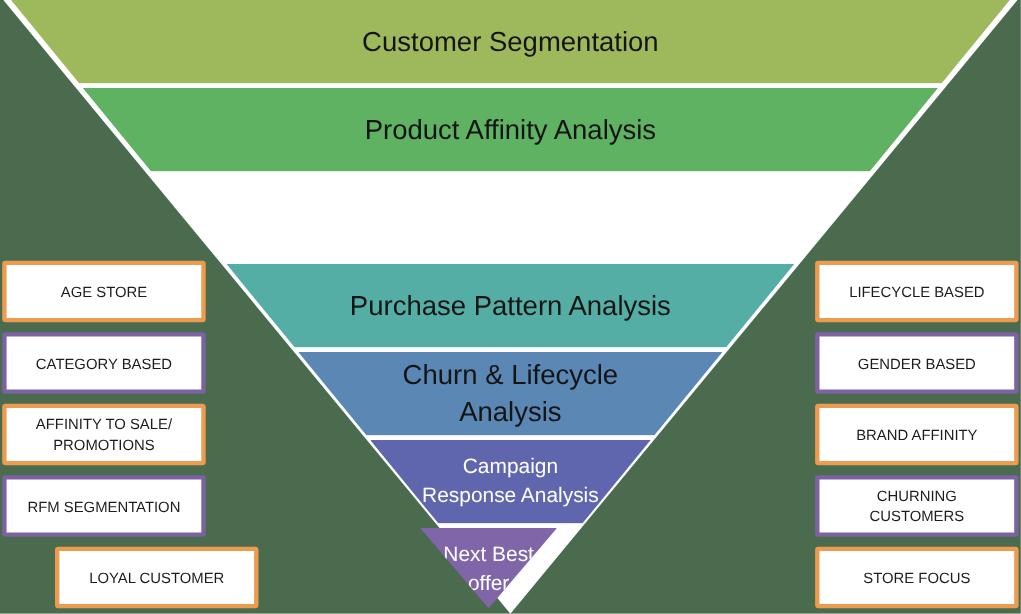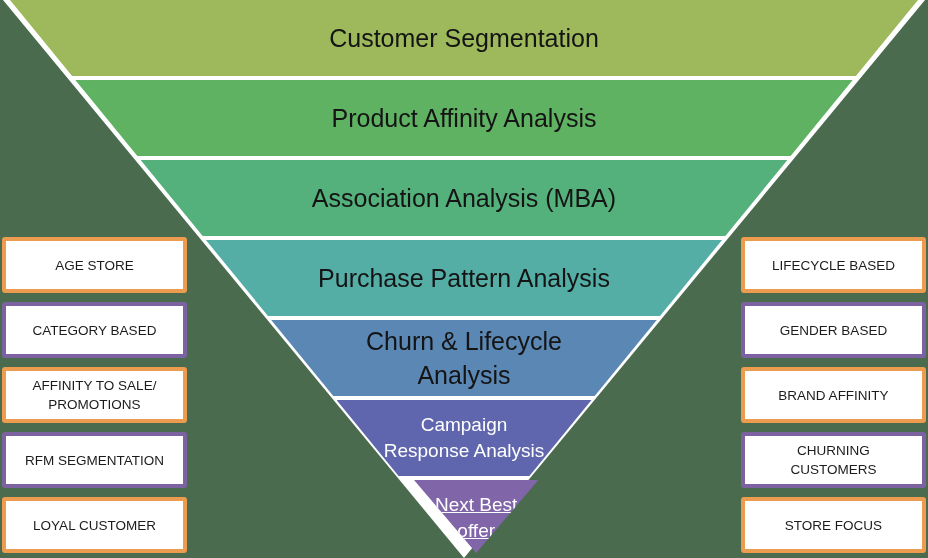--- a/index.html
+++ b/index.html
@@ -33,21 +33,21 @@
     white-space:pre-line;
   }
   .layer.small{font-size:19px;line-height:26px;}
   .layer.light{color:#FFFFFF;}
   .l0{left:10px;  top:0px;   width:908px;  clip-path:polygon(0 0, 908px 0, 845.9px 76px, 62.1px 76px);}
   .l1{left:75.3px; top:80px;  width:777.4px;clip-path:polygon(0 0, 777.4px 0, 715.3px 76px, 62.1px 76px);}
   .l2{left:140.6px;top:160px; width:646.8px;clip-path:polygon(0 0, 646.8px 0, 584.7px 76px, 62.1px 76px);}
   .l3{left:205.9px;top:240px; width:516.2px;clip-path:polygon(0 0, 516.2px 0, 454.1px 76px, 62.1px 76px);}
   .l4{left:271.2px;top:320px; width:385.6px;clip-path:polygon(0 0, 385.6px 0, 323.5px 76px, 62.1px 76px);}
   .l5{left:336.5px;top:400px; width:255px;  clip-path:polygon(0 0, 255px 0, 192.9px 76px, 62.1px 76px);}
-  .l6{left:414px;top:480px; width:124.4px;clip-path:polygon(0 0, 124.4px 0, 62.2px 73px);text-decoration:underline;}
+  .l6{left:382px;top:480px; width:124.4px;clip-path:polygon(0 0, 124.4px 0, 62.2px 73px);}
   
   .side-box{
     position:absolute;
     width:177px;height:48px;
     background:#FFFFFF;
     border:4px solid #ED9B4F;
     border-radius:3px;
     display:flex;align-items:center;justify-content:center;
     text-align:center;
     font-size:13.5px;
@@ -69,23 +69,20 @@
 <div class="stage">
 
   <div class="funnel-outline"></div>
 
   <div class="layer l0" style="background: rgb(158, 185, 91);">
     <span>Customer Segmentation</span>
   </div>
   <div class="layer l1" style="background: rgb(95, 178, 98);">
     <span>Product Affinity Analysis</span>
   </div>
-  <div class="layer l2" style="background: rgb(85, 177, 124);">
-    <span>Association Analysis (MBA)</span>
-  </div>
   <div class="layer l3" style="background: rgb(85, 174, 165);">
     <span>Purchase Pattern Analysis</span>
   </div>
   <div class="layer l5 small light" style="background: rgb(95, 102, 173);">
     <span>Campaign
 Response Analysis</span>
   </div>
   <div class="layer l4" style="background: rgb(90, 135, 180);">
     <span>Churn &amp; Lifecycle
 Analysis</span>
@@ -102,21 +99,21 @@
     <div class="side-box row1" style="border-color: rgb(125, 98, 162);">
       <span>CATEGORY BASED</span>
     </div>
     <div class="side-box row2" style="border-color: rgb(237, 155, 79);">
       <span>AFFINITY TO SALE/
 PROMOTIONS</span>
     </div>
     <div class="side-box row3" style="border-color: rgb(125, 98, 162);">
       <span>RFM SEGMENTATION</span>
     </div>
-    <div class="side-box row4" style="border-color: rgb(237, 155, 79);">
+    <div class="side-box row4" style="border-color: rgb(237, 155, 79); margin-left: 48px;">
       <span>LOYAL CUSTOMER</span>
     </div>
   </div>
 
   <div class="col-right">
     <div class="side-box row0" style="border-color: rgb(237, 155, 79);">
       <span>LIFECYCLE BASED</span>
     </div>
     <div class="side-box row1" style="border-color: rgb(125, 98, 162);">
       <span>GENDER BASED</span>

